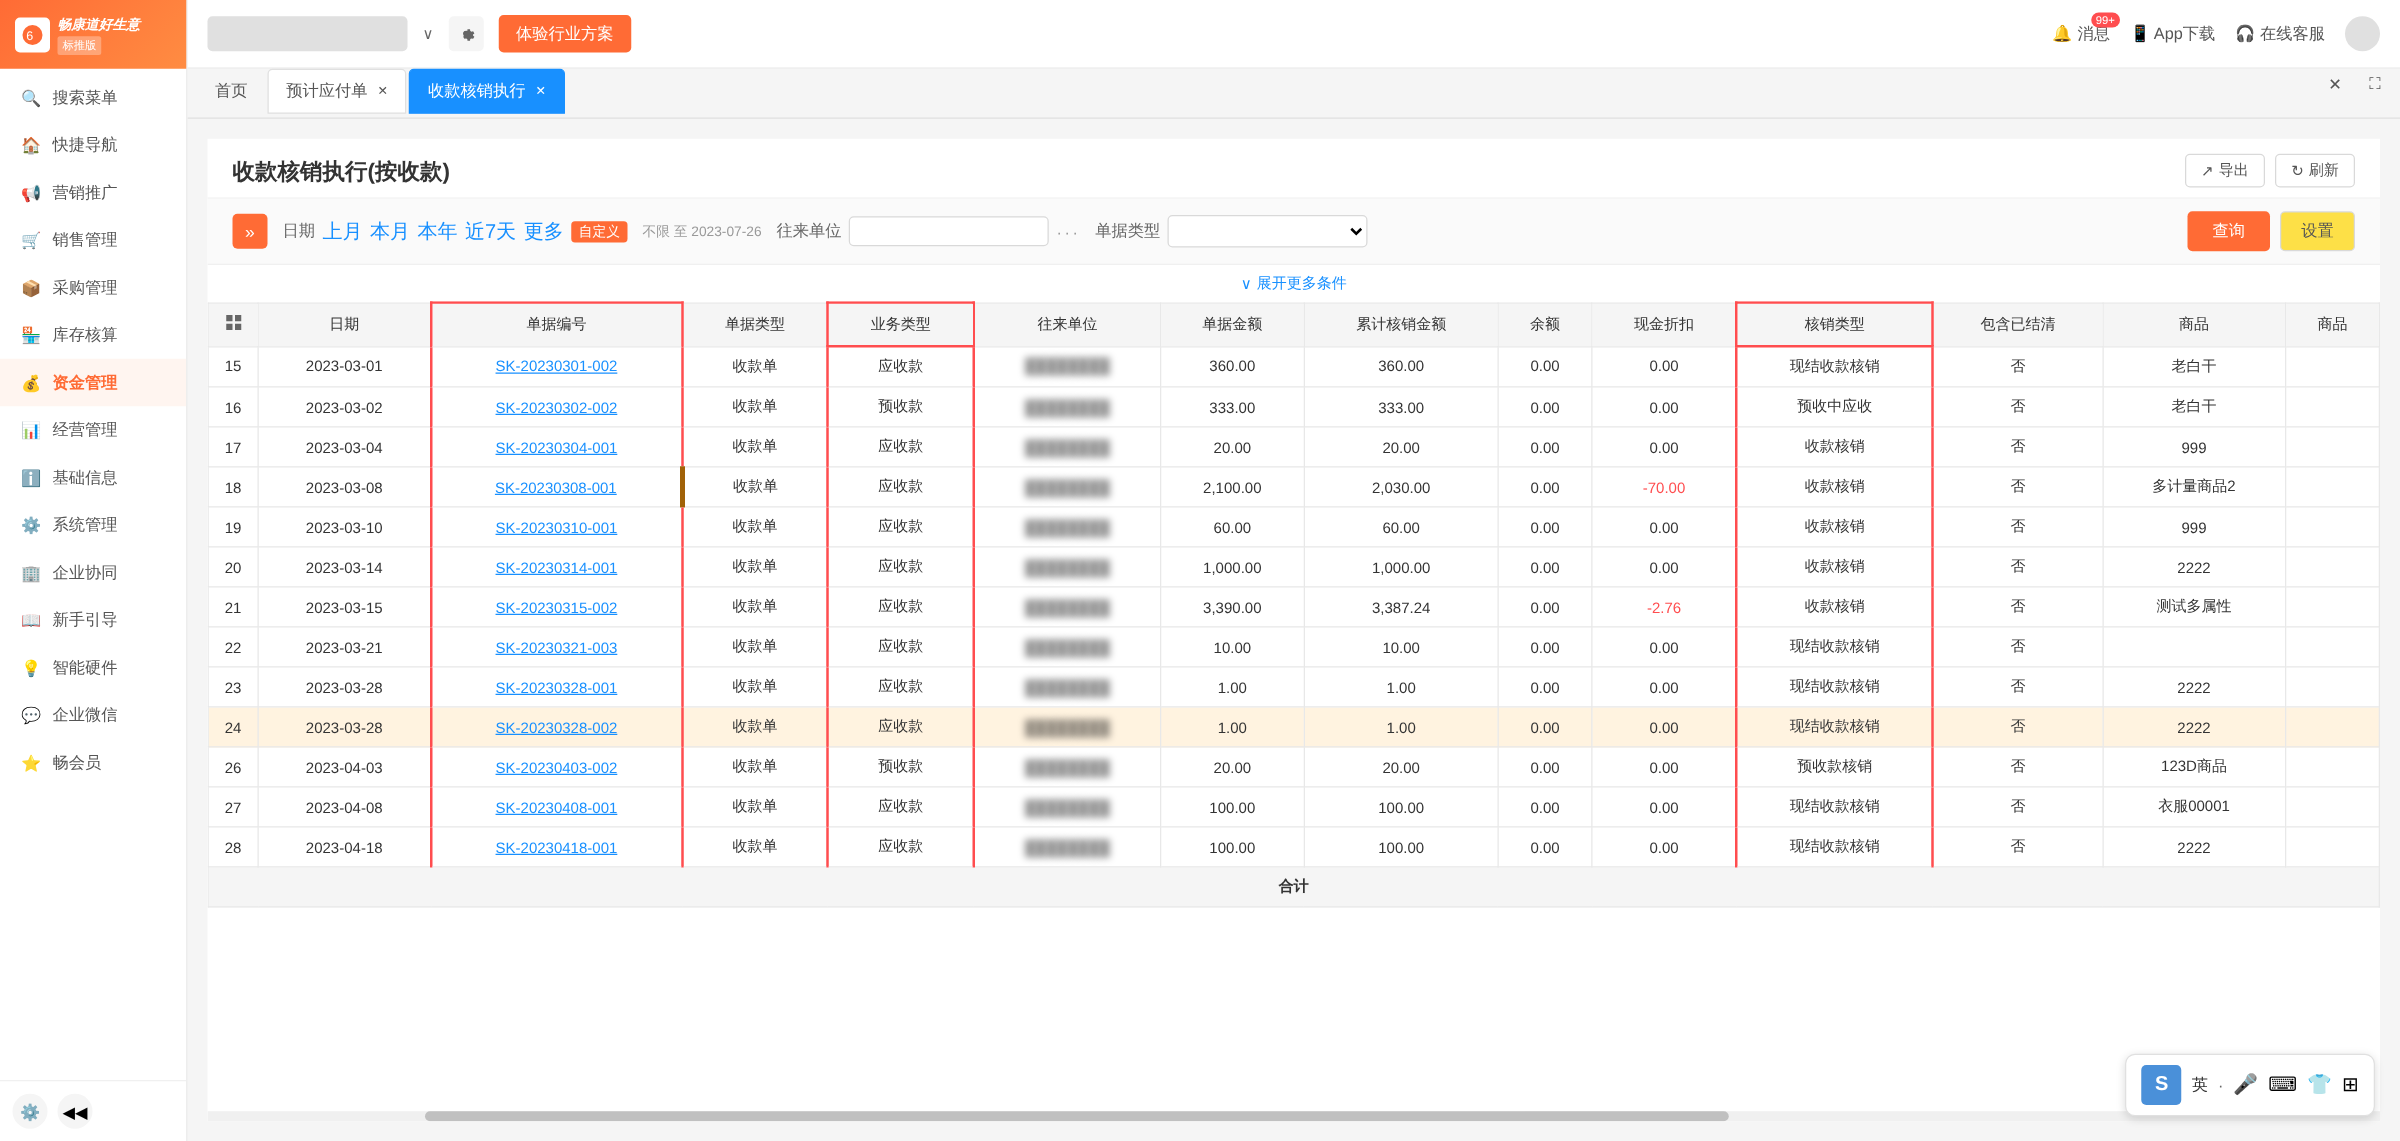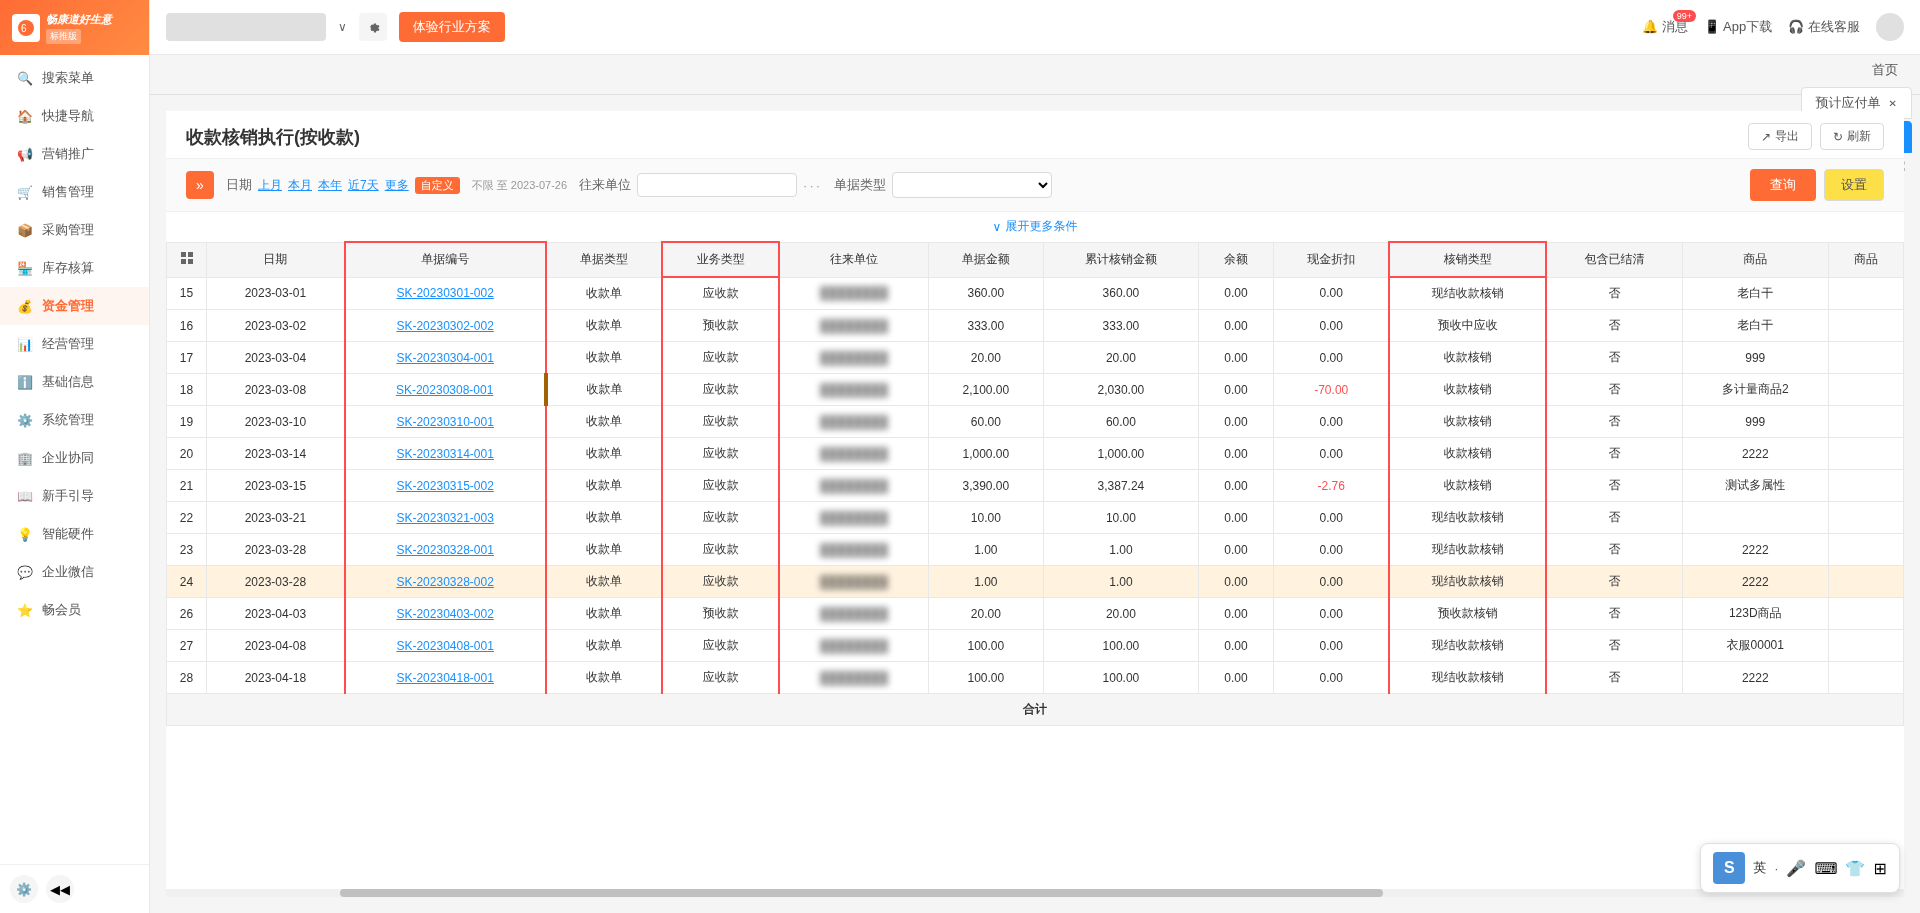--- a/index.html
+++ b/index.html
@@ -27,42 +27,42 @@
     .topbar-dropdown { color: #666; cursor: pointer; font-size: 12px; }
     .topbar-gear { width: 28px; height: 28px; background: #f5f5f5; border-radius: 4px; display: flex; align-items: center; justify-content: center; cursor: pointer; }
     .topbar-solution-btn { background: #ff6b35; color: white; border: none; padding: 6px 14px; border-radius: 4px; cursor: pointer; font-size: 13px; }
     .topbar-spacer { flex: 1; }
     .topbar-actions { display: flex; align-items: center; gap: 16px; color: #555; font-size: 13px; }
     .topbar-badge { position: relative; cursor: pointer; }
     .topbar-badge-count { position: absolute; top: -8px; right: -8px; background: #ff4d4f; color: white; font-size: 9px; border-radius: 10px; padding: 1px 4px; }
     .topbar-user { width: 28px; height: 28px; background: #e0e0e0; border-radius: 50%; }
 
     
-    .tabbar { height: 40px; background: #f5f5f5; border-bottom: 1px solid #e0e0e0; display: flex; align-items: flex-end; padding: 0 8px; gap: 2px; flex-direction: column; }
+    .tabbar { height: 40px; background: #f5f5f5; border-bottom: 1px solid #e0e0e0; display: flex; align-items: flex-start; padding: 0 8px; gap: 2px; }
     .tab { display: flex; align-items: center; gap: 4px; padding: 6px 14px; background: #fff; border: 1px solid #e0e0e0; border-radius: 4px 4px 0 0; cursor: pointer; font-size: 13px; color: #555; height: 36px; }
     .tab.active { background: #1890ff; color: white; border-color: #1890ff; }
     .tab-home { color: #555; background: transparent; border: none; }
     .tab-close { font-size: 10px; color: inherit; margin-left: 4px; cursor: pointer; }
     .tabbar-controls { margin-left: auto; display: flex; gap: 8px; }
     .tabbar-ctrl-btn { width: 24px; height: 24px; display: flex; align-items: center; justify-content: center; cursor: pointer; color: #555; }
 
     
     .page-content { flex: 1; overflow: hidden; display: flex; flex-direction: column; background: #fff; margin: 16px; }
     .page-header { padding: 12px 20px 8px; display: flex; align-items: center; justify-content: space-between; border-bottom: 1px solid #f0f0f0; }
     .page-title { font-size: 18px; font-weight: bold; color: #333; }
     .page-header-actions { display: flex; gap: 8px; }
     .btn-export { background: #fff; border: 1px solid #d9d9d9; color: #555; padding: 4px 12px; border-radius: 4px; cursor: pointer; font-size: 12px; display: flex; align-items: center; gap: 4px; }
     .btn-refresh { background: #fff; border: 1px solid #d9d9d9; color: #555; padding: 4px 12px; border-radius: 4px; cursor: pointer; font-size: 12px; display: flex; align-items: center; gap: 4px; }
 
     
     .filter-bar { padding: 10px 20px; background: #fafafa; border-bottom: 1px solid #f0f0f0; display: flex; align-items: center; gap: 12px; flex-wrap: wrap; }
     .filter-expand-btn { width: 28px; height: 28px; background: #ff6b35; color: white; border: none; border-radius: 4px; cursor: pointer; display: flex; align-items: center; justify-content: center; font-size: 14px; flex-shrink: 0; }
     .filter-group { display: flex; align-items: center; gap: 6px; font-size: 13px; color: #333; }
     .filter-label { color: #666; }
-    .filter-date-link { color: #1890ff; cursor: pointer; font-size: 12px; text-decoration: underline; }
+    .filter-date-link { color: #1890ff; cursor: pointer; font-size: 16px; }
     .filter-date-custom { background: #ff6b35; color: white; padding: 1px 6px; border-radius: 3px; font-size: 11px; cursor: pointer; }
     .filter-input { border: 1px solid #d9d9d9; border-radius: 4px; padding: 4px 10px; font-size: 12px; width: 160px; }
     .filter-select { border: 1px solid #d9d9d9; border-radius: 4px; padding: 4px 10px; font-size: 12px; width: 160px; background: white; }
     .filter-dots { color: #999; letter-spacing: 2px; }
     .btn-query { background: #ff6b35; color: white; border: none; padding: 6px 20px; border-radius: 4px; cursor: pointer; font-size: 13px; }
     .btn-settings { background: #fde047; border: 1px solid #d9d9d9; color: #555; padding: 6px 16px; border-radius: 4px; cursor: pointer; font-size: 13px; }
     .filter-expand-row { display: flex; align-items: center; justify-content: center; padding: 6px; cursor: pointer; color: #1890ff; font-size: 12px; gap: 4px; }
 
     
     .table-area { flex: 1; overflow: auto; padding: 0 0 0 0; }

